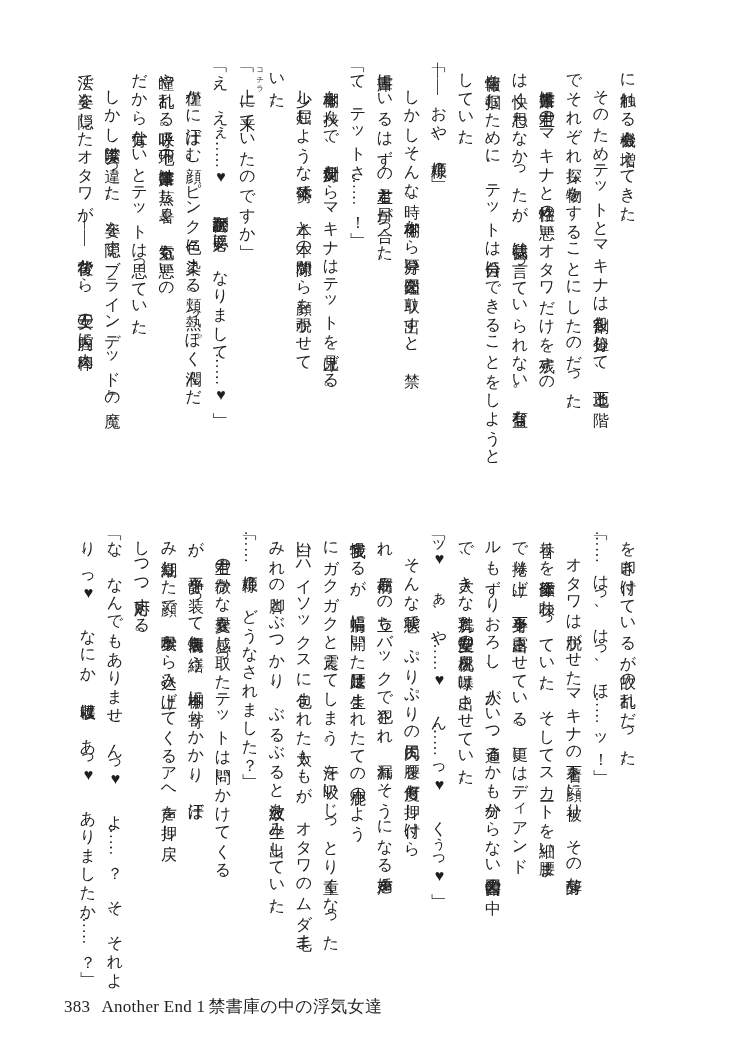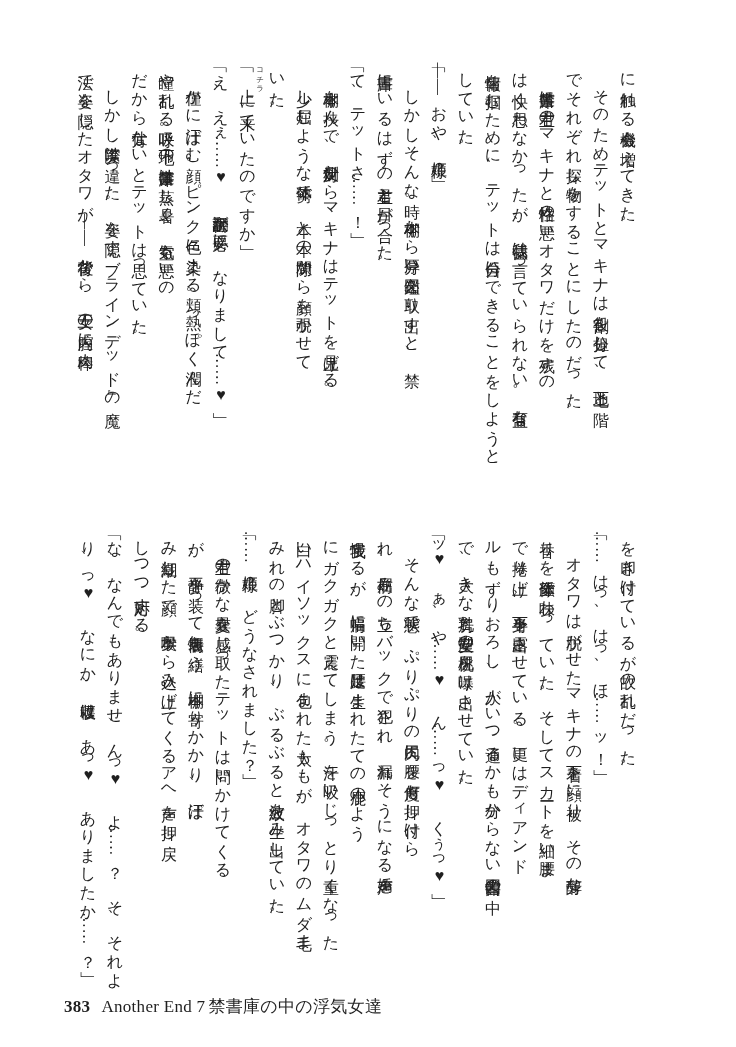--- a/index.html
+++ b/index.html
@@ -39,21 +39,21 @@
     letter-spacing: 0;
   }
   .footer {
     position: absolute;
     left: 64px;
     top: 995px;
     font-size: 17px;
     letter-spacing: 0.3px;
     white-space: nowrap;
   }
-  .footer .page-num   { margin-right: 11px; font-weight: bold; }
+  .footer .page-num   { margin-right: 11px; }
   .footer .chap-title { margin-left: 3px; }
 </style>
 </head>
 <body>
 
 <div class="page">
 
   <section class="vblock vblock-top">
     <p>に触れる機会も増えてきた。</p>
     <p>　そのためテットとマキナは役割を分担して、地下と一階</p>
@@ -96,16 +96,16 @@
     <p>「……姫様？　どうなされました？」</p>
     <p>　主君の微かな異変を感じ取ったテットは問いかけてくる</p>
     <p>が、平静を装って無表情を繕う。本棚に寄りかかり、汗ば</p>
     <p>み紅潮した顔で、喉奥から込み上げてくるアヘ声を押し戻</p>
     <p>しつつ応対する。</p>
     <p>「な、なんでもありませ、んっ♥　よ……？　そ、それよ</p>
     <p>り、っ♥　なにか、収穫は、あっ♥　ありましたか……？」</p>
   </section>
 
   <footer class="footer">
-    <span class="page-num">383</span><span>Another End 7</span><span class="chap-title">禁書庫の中の浮気女達</span>
+    <span class="page-num">383</span><span>Another End 1</span><span class="chap-title">禁書庫の中の浮気女達</span>
   </footer>
 
 </div>
 
 </body></html>

